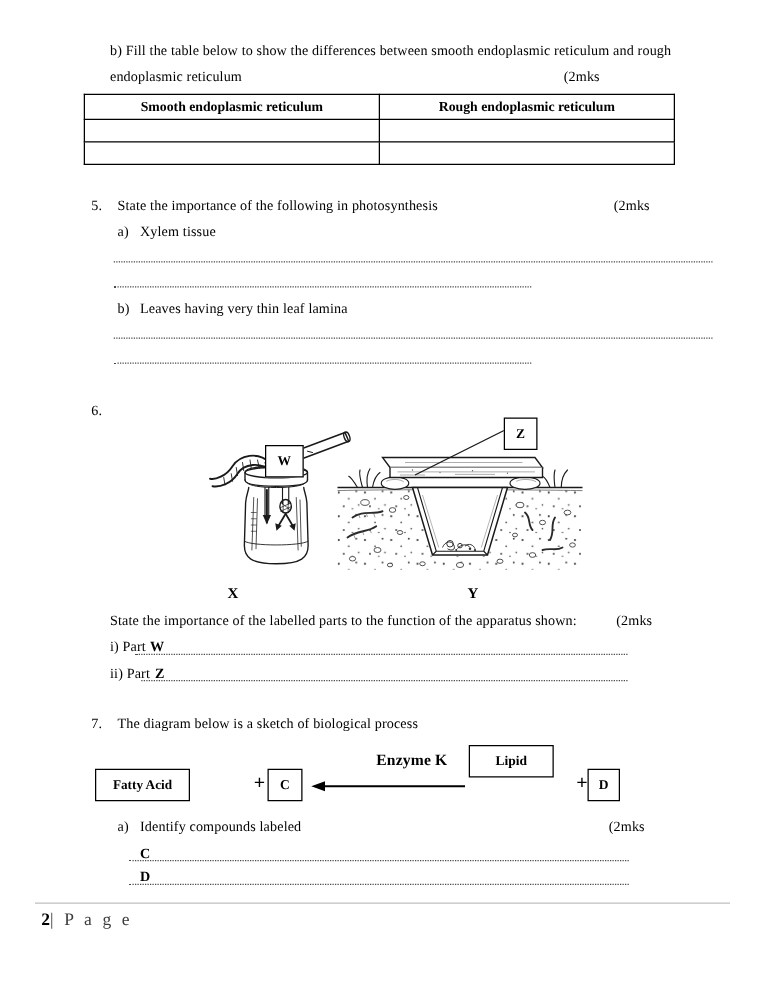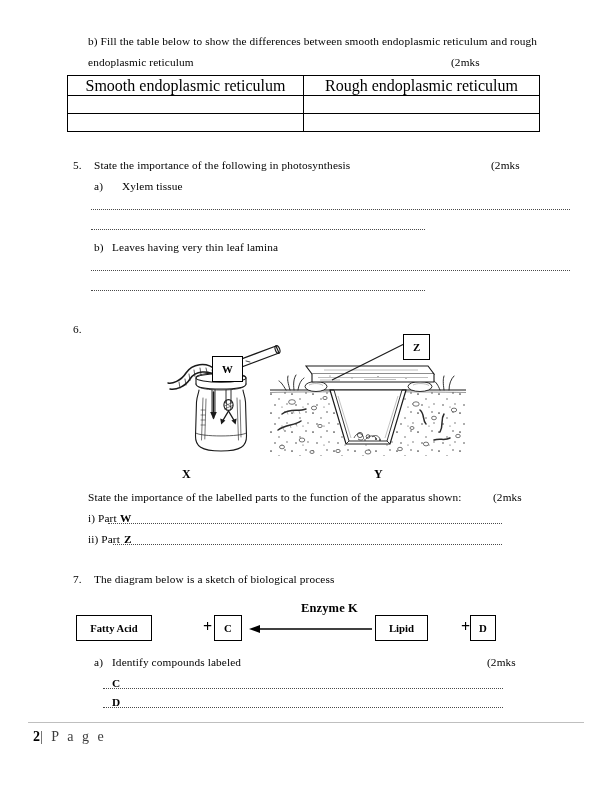--- a/index.html
+++ b/index.html
@@ -44,24 +44,24 @@
     border-collapse: collapse;
     table-layout: fixed;
   }
   .er-table td, .er-table th {
     border: 1.1px solid #000;
     height: 17px;
     padding: 0;
     font-size: 10.6px;
   }
   .er-table th {
-    font-weight: normal;
+    font-weight: bold;
     text-align: center;
     height: 19px;
-    font-size: 16px;
+    font-size: 11px;
   }
 
   
   .dots {
     position: absolute;
     height: 1px;
     border-bottom: 1.2px dotted #4a4a4a;
   }
 
   
@@ -123,21 +123,21 @@
       <td></td>
     </tr>
   </tbody>
     </table>
 
   <div class="txt" style="left:52px; top:160px;">5.</div>
   <div class="txt" style="left:73px; top:160px;">State the importance of the following in photosynthesis</div>
   <div class="txt" style="left:470px; top:160px;">(2mks</div>
 
   <div class="txt" style="left:73px; top:181px;">a)</div>
-  <div class="txt" style="left:101px; top:181px;">Xylem tissue</div>
+  <div class="txt" style="left:91px; top:181px;">Xylem tissue</div>
   <div class="dots" style="left:91px; top:208px; width:479px;"></div>
   <div class="dots" style="left:91px; top:228px; width:334px;"></div>
 
   <div class="txt" style="left:73px; top:242px;">b)</div>
   <div class="txt" style="left:91px; top:242px;">Leaves having very thin leaf lamina</div>
   <div class="dots" style="left:91px; top:269px; width:479px;"></div>
   <div class="dots" style="left:91px; top:289px; width:334px;"></div>
 
   <div class="txt" style="left:52px; top:324px;">6.</div>
 
@@ -351,21 +351,21 @@
 
   <div class="lbox" style="left:76px; top:615px; width:76px; height:26px; font-size:10.6px;">Fatty Acid</div>
   <div class="txt bold" style="left:182px; top:619px; font-size:16px;">+</div>
   <div class="lbox" style="left:214px; top:615px; width:28px; height:26px;">C</div>
 
   <svg class="abs" style="left:248px; top:620px;" width="124" height="18">
     <line x1="10" y1="9" x2="124" y2="9" stroke="#000" stroke-width="1.5"></line>
     <path d="M1 9 L12 5 L12 13 Z" fill="#000"></path>
   </svg>
 
-  <div class="lbox" style="left:375px; top:615px; width:53px; height:26px;">Lipid</div>
+  <div class="lbox" style="left:375px; top:596px; width:68px; height:26px;">Lipid</div>
   <div class="txt bold" style="left:440px; top:619px; font-size:16px;">+</div>
   <div class="lbox" style="left:470px; top:615px; width:26px; height:26px;">D</div>
 
   <div class="txt" style="left:73px; top:657px;">a)</div>
   <div class="txt" style="left:91px; top:657px;">Identify compounds labeled</div>
   <div class="txt" style="left:466px; top:657px;">(2mks</div>
 
   <div class="txt bold" style="left:91px; top:678px;">C</div>
   <div class="dots" style="left:103px; top:687px; width:400px;"></div>
 

